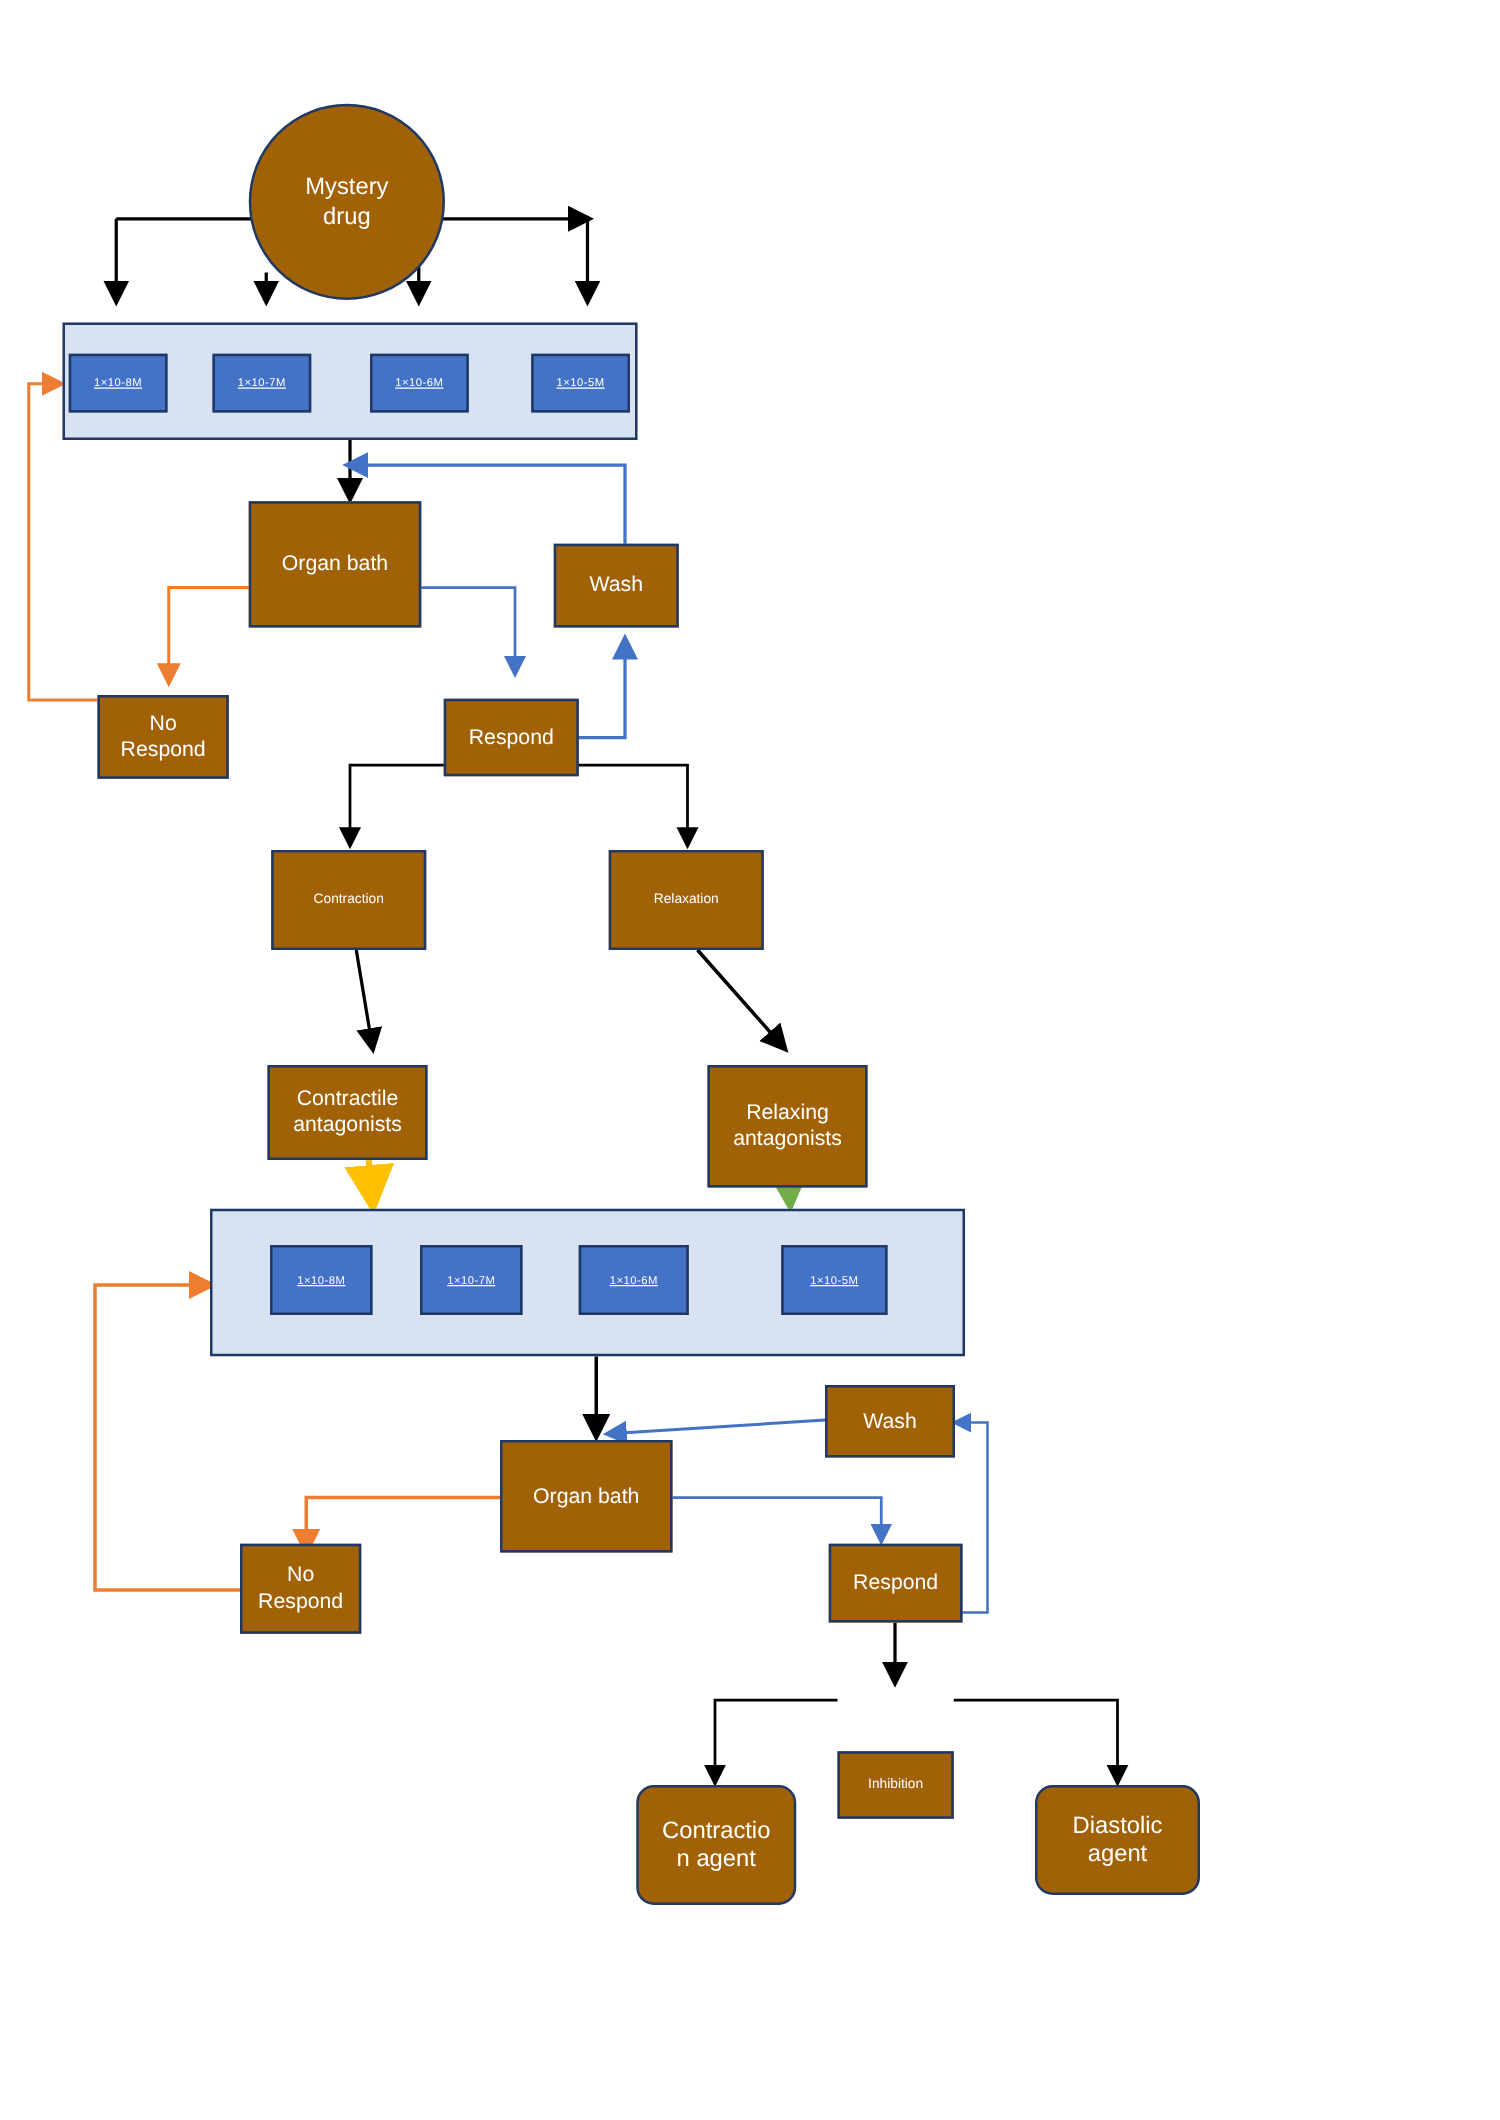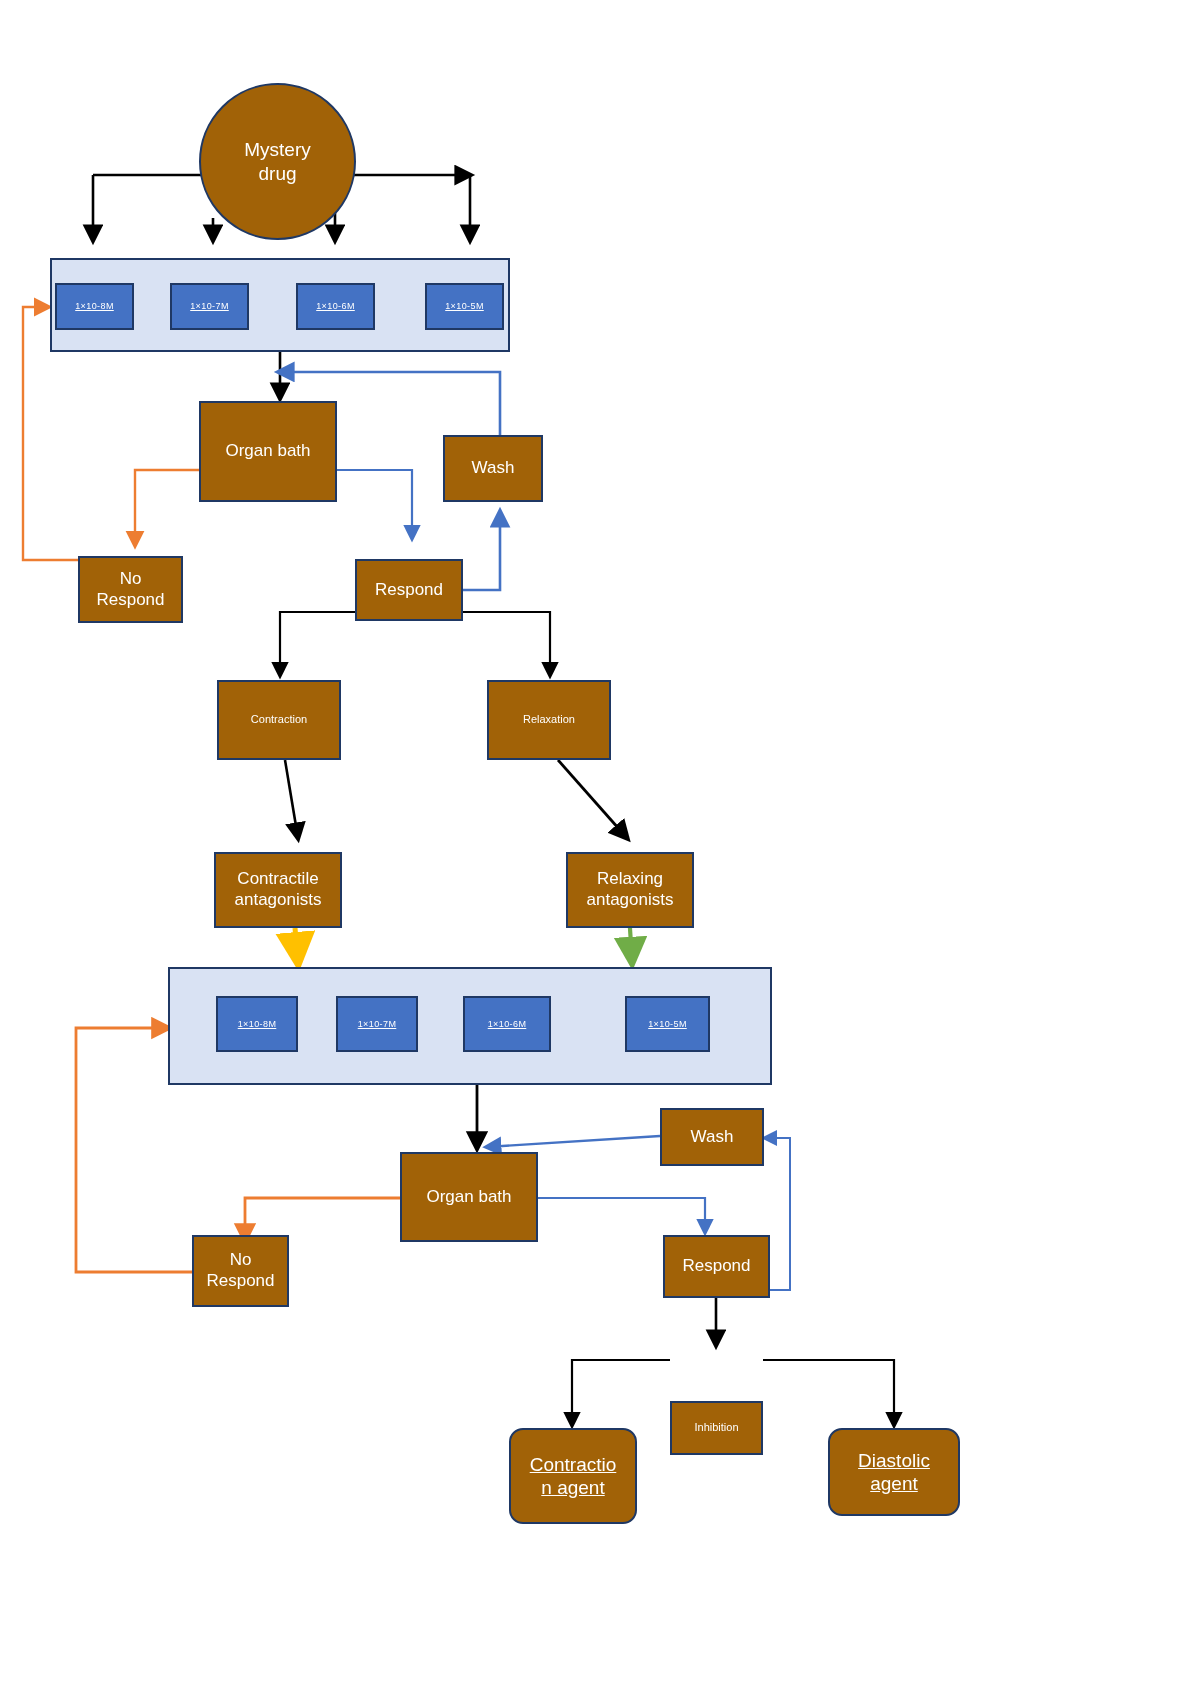--- a/index.html
+++ b/index.html
@@ -6,21 +6,21 @@
   body{width:1200px;height:1696px;position:relative;
        font-family:"Liberation Sans","DejaVu Sans",sans-serif;
        -webkit-font-smoothing:antialiased;overflow:hidden;}
   #canvas{position:absolute;inset:0;}
   svg.edges{position:absolute;left:0;top:0;width:1200px;height:1696px;pointer-events:none;}
 
   .node{position:absolute;box-sizing:border-box;display:flex;align-items:center;
         justify-content:center;text-align:center;color:#ffffff;
         background:#a16207;border:2px solid #1f3864;line-height:1.22;}
   .node.ellipse{border-radius:50%;}
-  .node.rounded{border-radius:14px;text-decoration:underline;}
+  .node.rounded{border-radius:14px;}
   .node.band{background:#d9e2f3;border:2px solid #1f3864;}
   .node.conc{border:2px solid #1f3864;background:#4472c4;text-decoration:underline;}
 
   .t-lg{font-size:19px;}
   .t-md{font-size:17px;}
   .t-sm{font-size:11px;}
   .t-xs{font-size:9px;letter-spacing:.4px;}
   .wrap{white-space:pre-line;}
 </style>
 </head>
@@ -129,21 +129,21 @@
 
   <div class="node t-md" style="left:355px;top:559px;width:108px;height:62px;">Respond</div>
 
   <div class="node t-sm" style="left:217px;top:680px;width:124px;height:80px;">Contraction</div>
 
   <div class="node t-sm" style="left:487px;top:680px;width:124px;height:80px;">Relaxation</div>
 
   <div class="node t-md wrap" style="left:214px;top:852px;width:128px;height:76px;">Contractile
 antagonists</div>
 
-  <div class="node t-md wrap" style="left:566px;top:852px;width:128px;height:76px;">Relaxing
+  <div class="node t-md wrap" style="left:566px;top:852px;width:128px;height:98px;">Relaxing
 antagonists</div>
 
   <div class="node band" style="left:168px;top:967px;width:604px;height:118px;"></div>
 
   <div class="node conc t-xs" style="left:216px;top:996px;width:82px;height:56px;">1×10-8M</div>
   <div class="node conc t-xs" style="left:336px;top:996px;width:82px;height:56px;">1×10-7M</div>
   <div class="node conc t-xs" style="left:463px;top:996px;width:88px;height:56px;">1×10-6M</div>
   <div class="node conc t-xs" style="left:625px;top:996px;width:85px;height:56px;">1×10-5M</div>
 
   <div class="node t-md" style="left:400px;top:1152px;width:138px;height:90px;">Organ bath</div>

